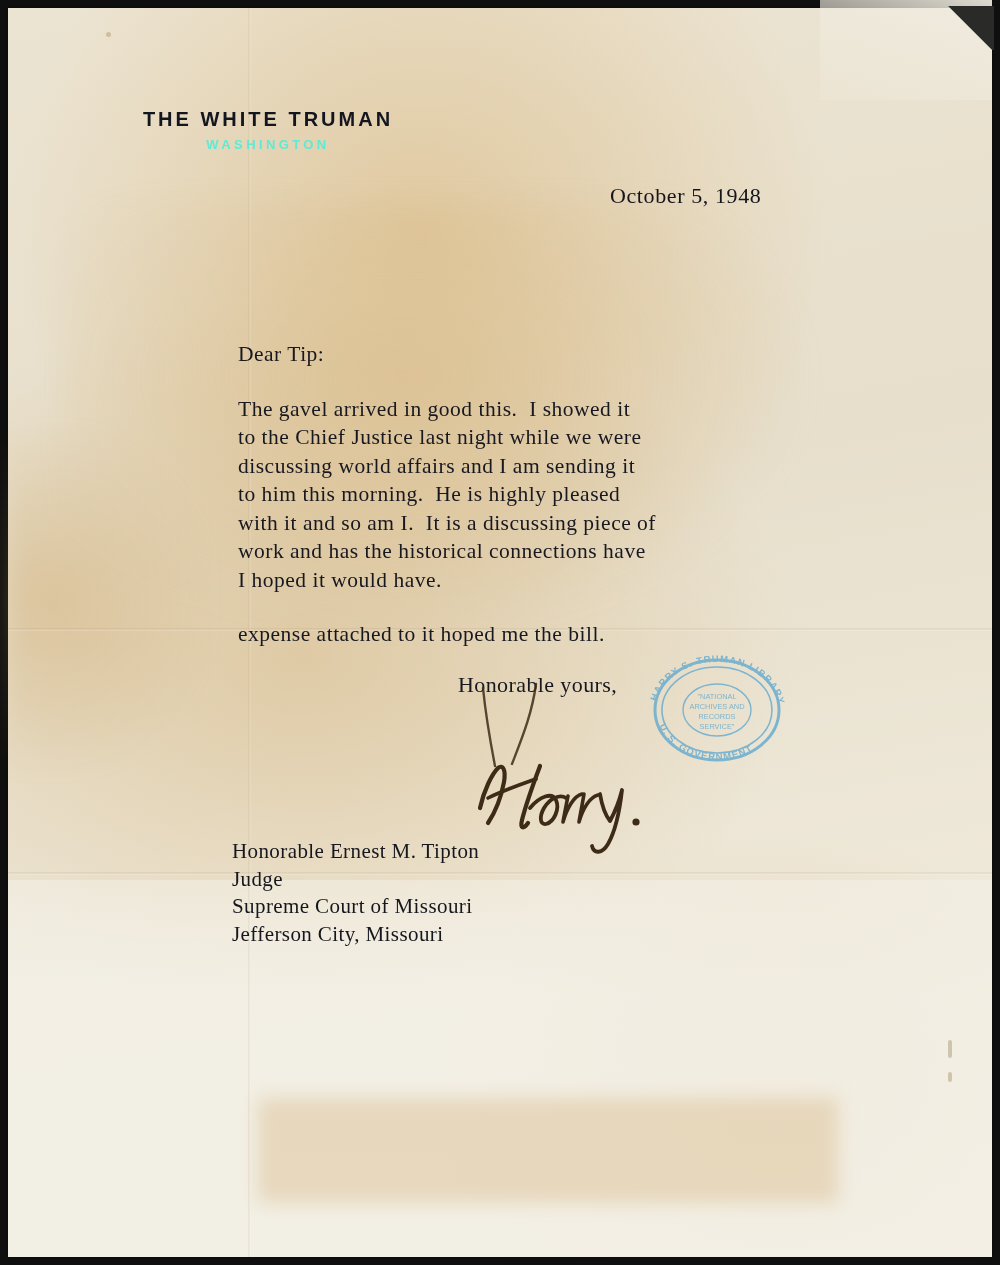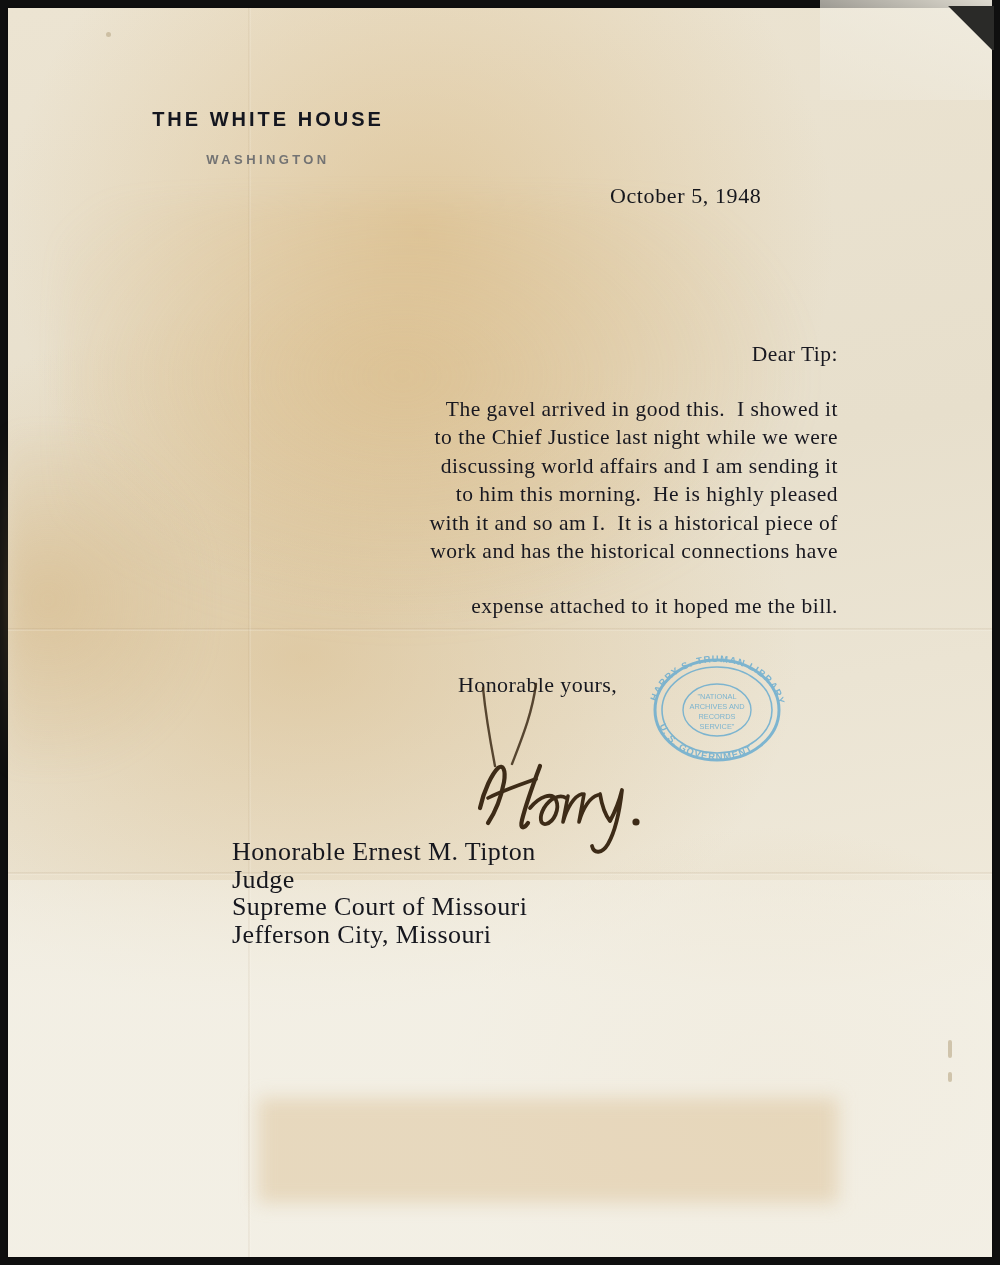--- a/index.html
+++ b/index.html
@@ -100,22 +100,22 @@
     font-size: 20px;
     font-weight: 700;
     letter-spacing: 3.0px;
     color: #14161f;
   }
   .wh-sub {
     font-family: "Liberation Sans", sans-serif;
     font-size: 13px;
     font-weight: 600;
     letter-spacing: 3.4px;
-    color: #737373;
-    margin-top: 21px;
+    color: #5eead4;
+    margin-top: 6px;
   }
 
   .date {
     position: absolute;
     left: 610px;
     top: 155px;
     font-family: "Liberation Serif", serif;
     font-size: 22px;
     letter-spacing: 0.6px;
     color: #15161c;
@@ -126,21 +126,20 @@
   .body-block {
     position: absolute;
     left: 238px;
     top: 340px;
     width: 600px;
     font-family: "Liberation Serif", serif;
     font-size: 21.5px;
     line-height: 28.5px;
     color: #181820;
     letter-spacing: 0.5px;
-    text-align: right;
   }
   .salutation { margin-bottom: 26px; }
   .para { margin-bottom: 26px; }
   .para div { white-space: pre; }
 
   .closing {
     position: absolute;
     left: 458px;
     top: 672px;
     font-family: "Liberation Serif", serif;
@@ -166,21 +165,21 @@
     top: 648px;
     width: 160px;
     height: 124px;
   }
 
   .addressee {
     position: absolute;
     left: 232px;
     top: 838px;
     font-family: "Liberation Serif", serif;
-    font-size: 26px;
+    font-size: 21px;
     line-height: 27.5px;
     color: #16171e;
     letter-spacing: 0.4px;
   }
 
   .speck {
     position: absolute;
     background: #b9a887;
     border-radius: 50%;
     opacity: 0.6;
@@ -197,36 +196,37 @@
   <div class="stain stain-top-right"></div>
   <div class="stain stain-bottom"></div>
   <div class="stain stain-bottom-block"></div>
 
   <div class="crease-h c1"></div>
   <div class="crease-h c2"></div>
   <div class="crease-v v1"></div>
   <div class="corner-fold"></div>
 
   <div class="letterhead">
-    <div class="wh-title">THE WHITE HOUSE</div>
+    <div class="wh-title">THE WHITE TRUMAN</div>
     <div class="wh-sub">WASHINGTON</div>
   </div>
 
   <div class="date">October 5, 1948</div>
 
   <div class="body-block">
     <div class="salutation">Dear Tip:</div>
 
     <div class="para">
       <div>The gavel arrived in good this.  I showed it</div>
       <div>to the Chief Justice last night while we were</div>
       <div>discussing world affairs and I am sending it</div>
       <div>to him this morning.  He is highly pleased</div>
-      <div>with it and so am I.  It is a historical piece of</div>
+      <div>with it and so am I.  It is a discussing piece of</div>
       <div>work and has the historical connections have</div>
+      <div>I hoped it would have.</div>
     </div>
 
     <div class="para">
       <div>expense attached to it hoped me the bill.</div>
     </div>
   </div>
 
   <div class="closing">Honorable yours,</div>
 
   <svg class="signature" viewBox="0 0 220 180">

